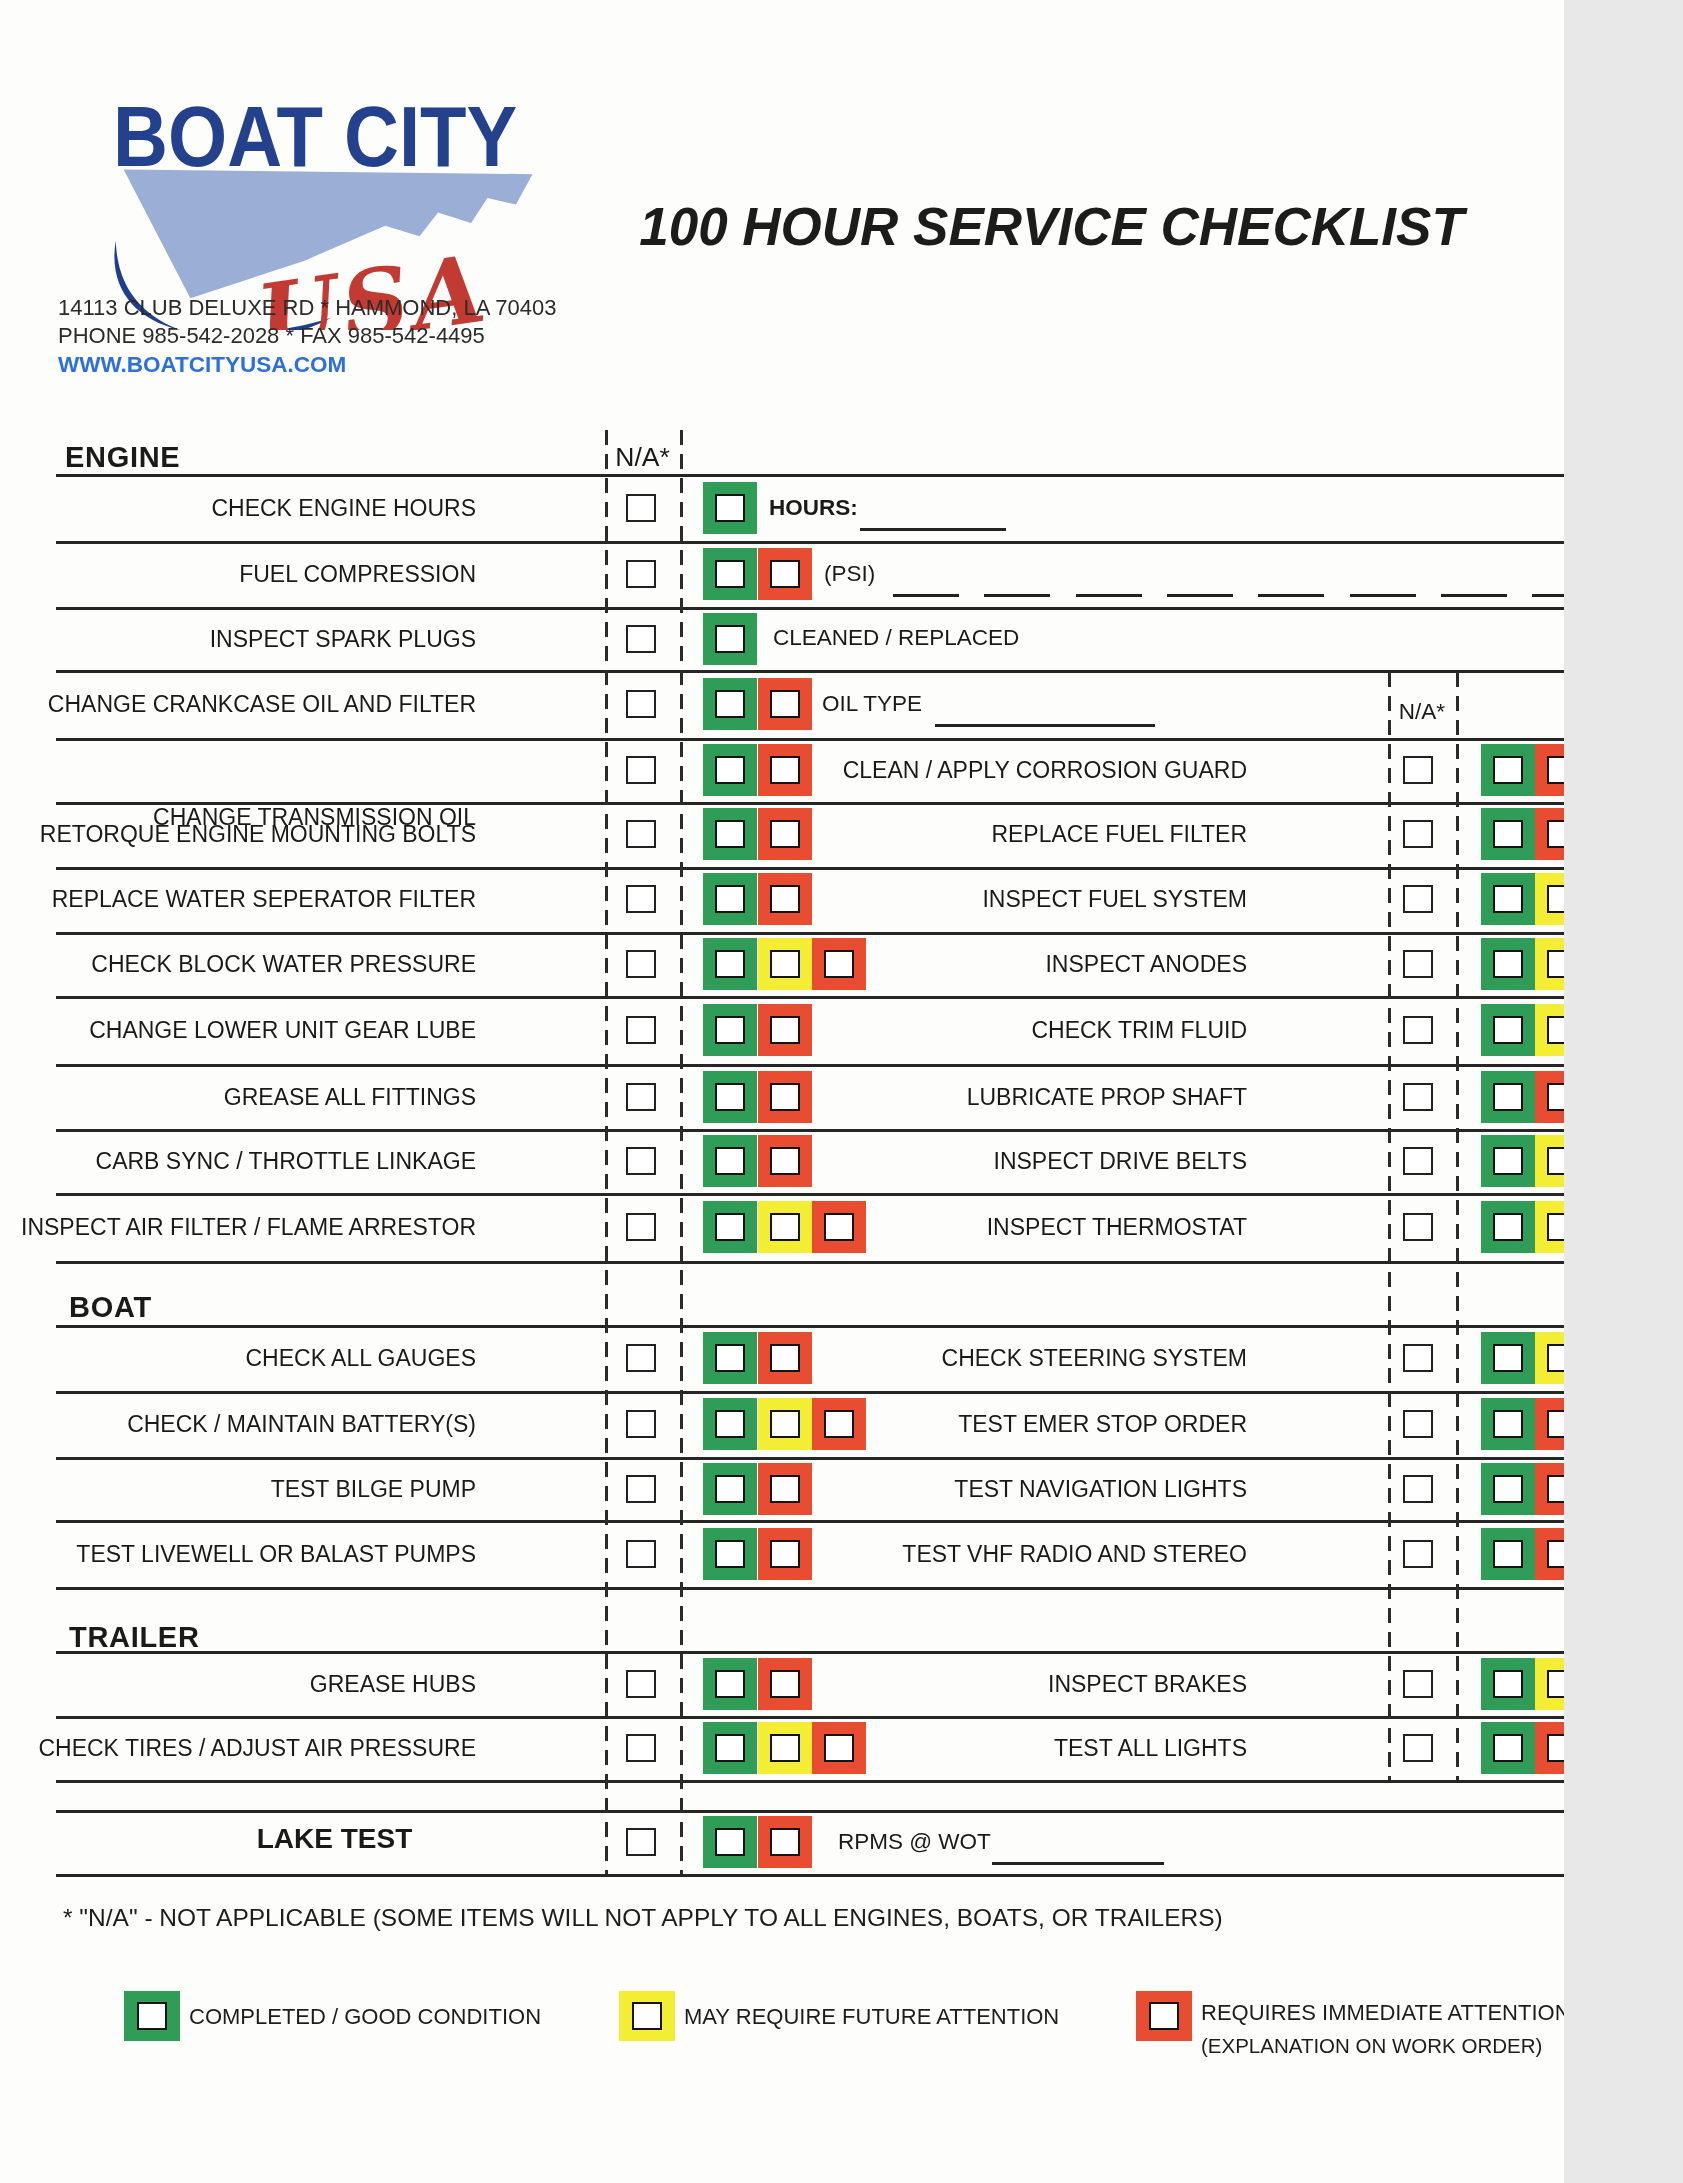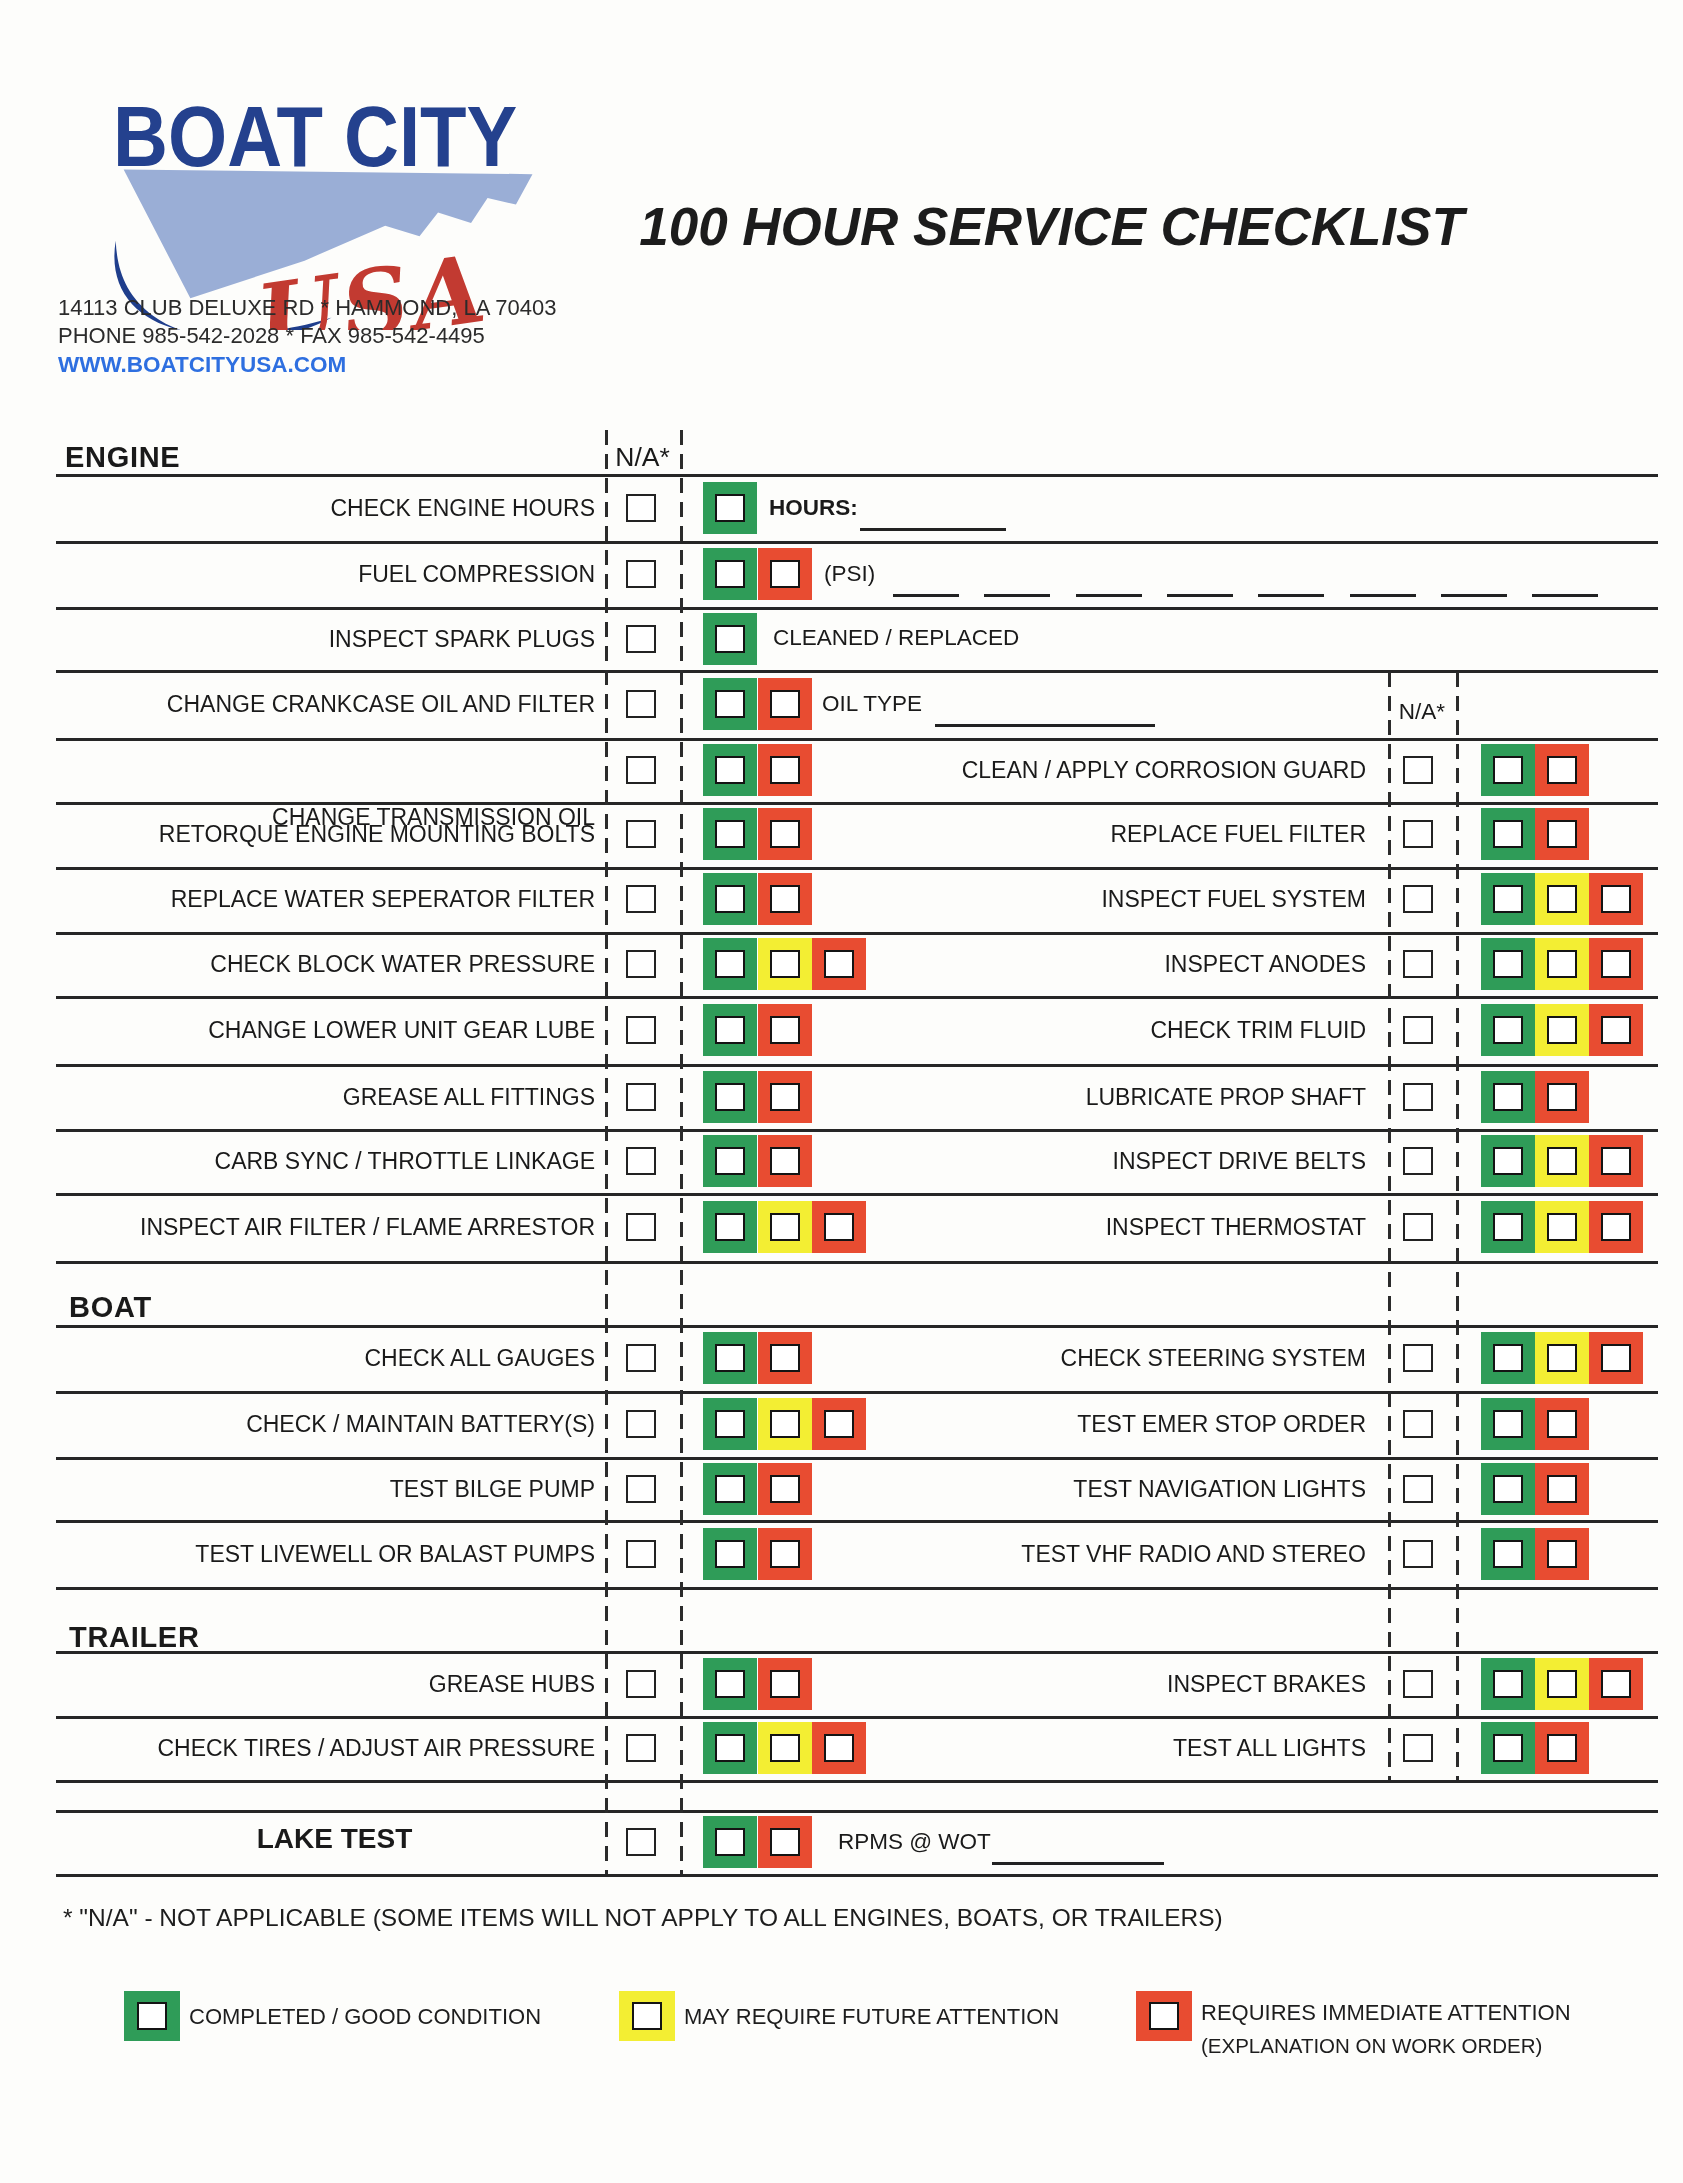--- a/index.html
+++ b/index.html
@@ -1,17 +1,17 @@
 <!DOCTYPE html>
 <html style="font-size:10.6px"><head>
 <meta charset="utf-8">
 <style>
   html,body{margin:0;padding:0;background:#e8e8e8;}
   #page{
-    position:relative;width:1683px;height:2183px;background:#fdfdfb;
+    position:relative;width:1564px;height:2183px;background:#fdfdfb;
     font-family:"Liberation Sans",sans-serif;color:#1a1a1a;overflow:hidden;
   }
   .abs{position:absolute;}
   .hline{position:absolute;height:3.3px;background:#262626;}
   .vdash{position:absolute;width:2.6px;background:repeating-linear-gradient(to bottom,#2b2b2b 0 14.6px,transparent 14.6px 24px);}
   .sec-header{position:absolute;font-size:29px;font-weight:bold;letter-spacing:0.7px;white-space:nowrap;}
   .na-header{position:absolute;text-align:center;white-space:nowrap;}
   .row-label{position:absolute;font-size:23px;line-height:28px;white-space:nowrap;color:#1a1a1a;}
   .na-box{position:absolute;width:30px;height:28px;background:#fff;border:2px solid #222;box-sizing:border-box;}
   .status-box{position:absolute;width:54px;height:52px;display:flex;align-items:center;justify-content:center;}

